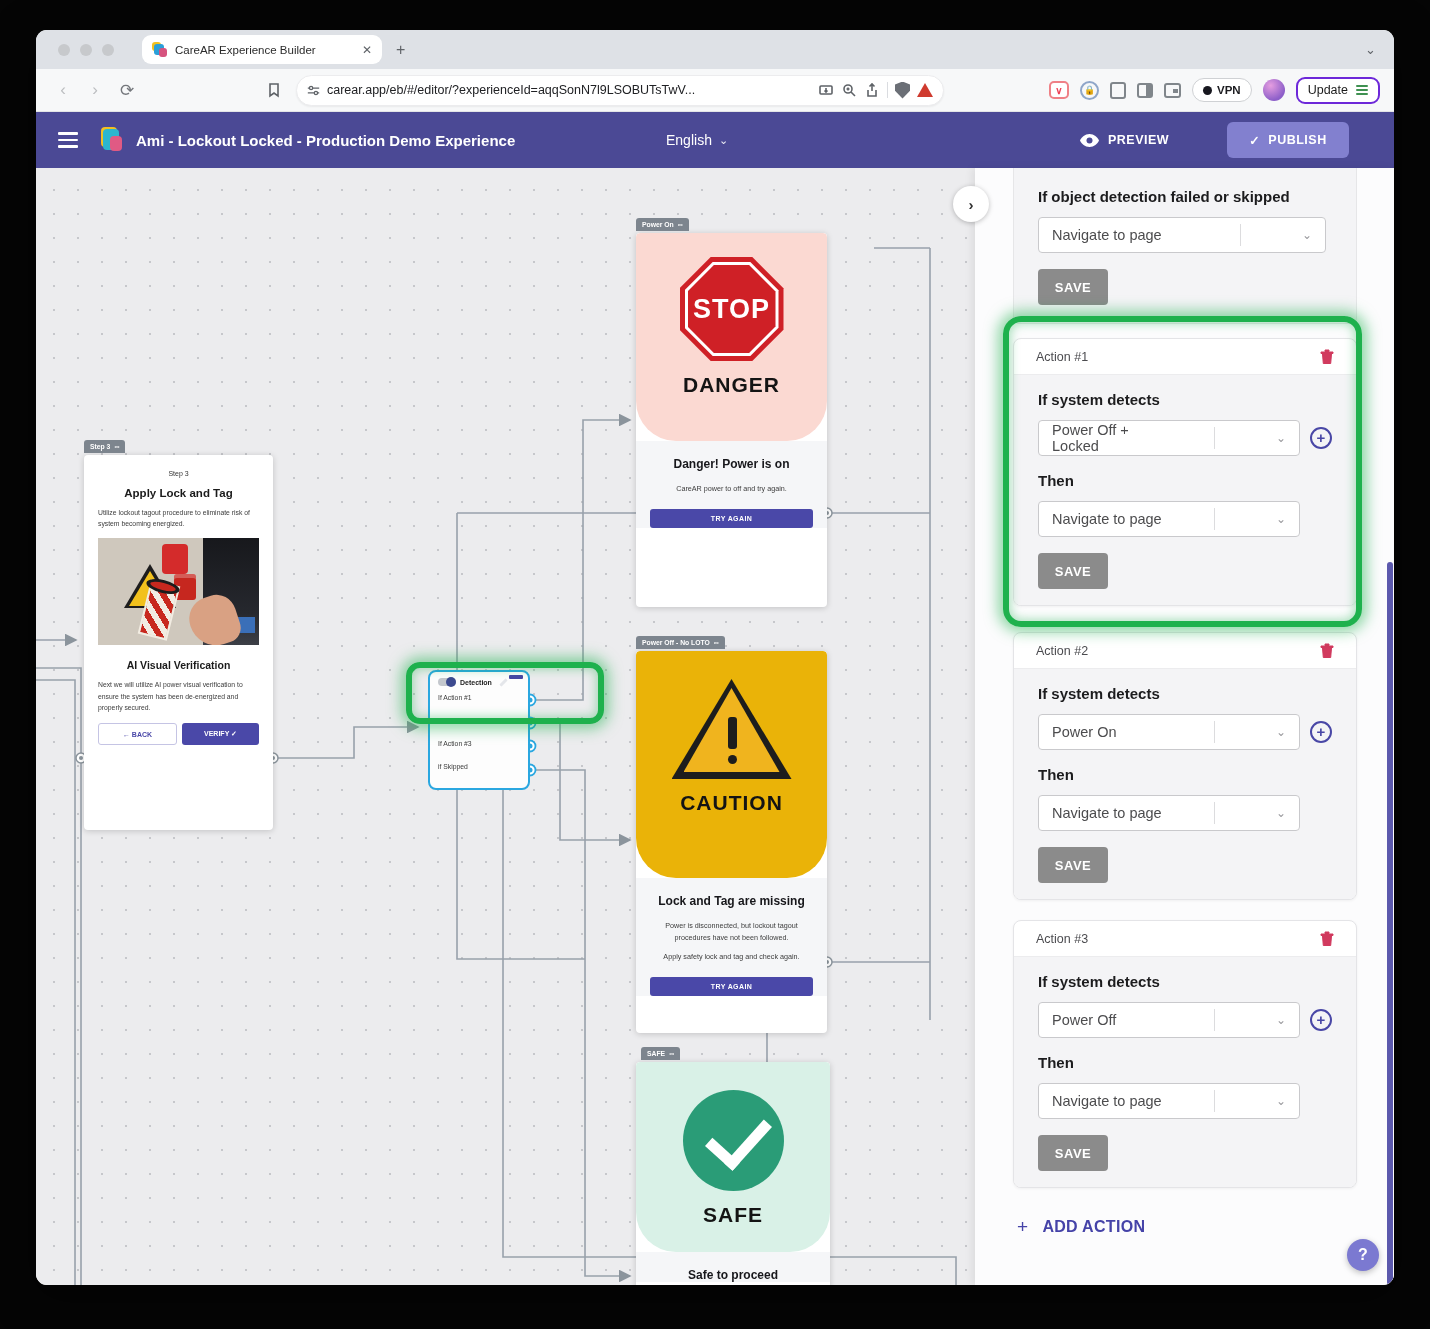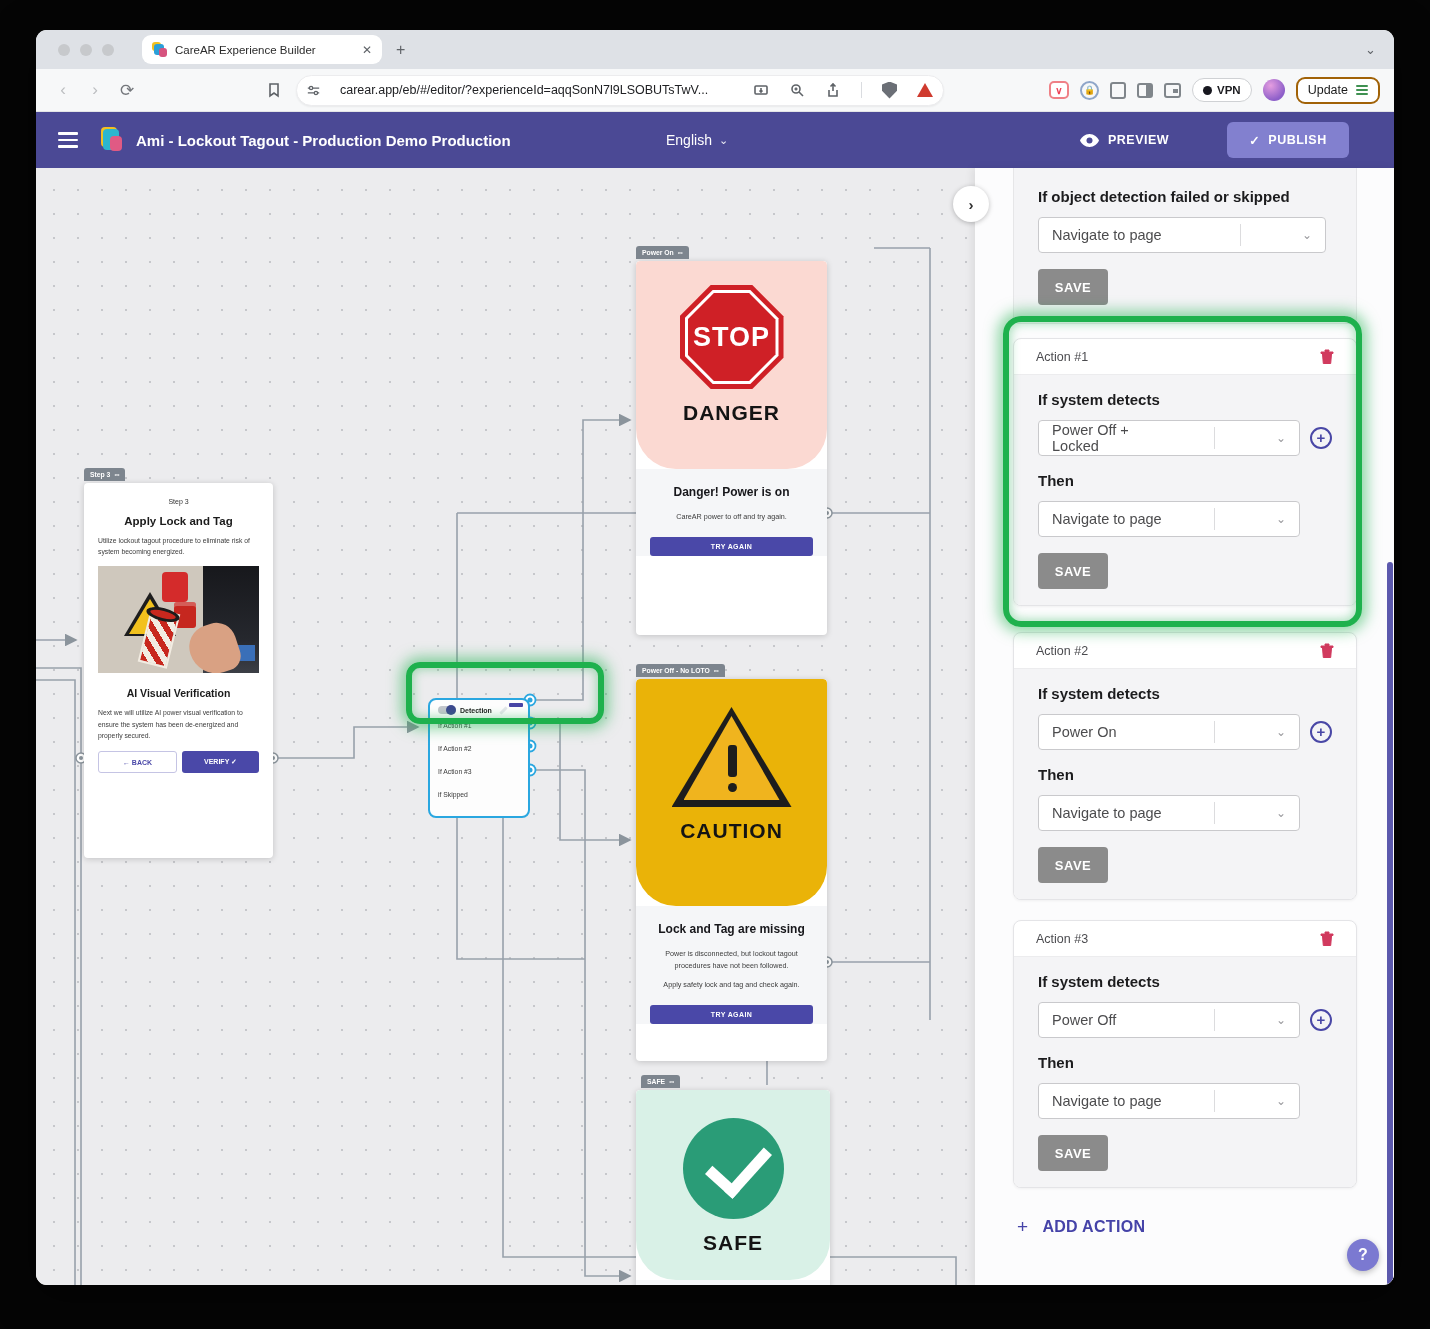--- a/index.html
+++ b/index.html
@@ -19,38 +19,38 @@
   .favicon{position:relative;width:15px;height:15px;flex:0 0 15px;}
   .favicon i{position:absolute;border-radius:3px;}
   .favicon .f1{left:0;top:0;width:9px;height:9px;background:#f2c020;}
   .favicon .f2{left:2px;top:2px;width:10px;height:11px;background:#2b9fd8;}
   .favicon .f3{left:7px;top:6px;width:8px;height:9px;background:#d6537e;}
 
   .toolbar{height:43px;background:#f7f8f9;display:flex;align-items:center;border-bottom:1px solid #e3e4e6;padding:0 14px;gap:6px;}
   .navic{color:#74777c;font-size:17px;width:26px;text-align:center;}
   .navic.dim{opacity:.45;}
   .bookmark-ic{margin-left:120px;color:#5f6368;}
-  .urlpill{flex:0 0 648px;height:31px;background:#fff;border-radius:16px;border:1px solid #ececee;display:flex;align-items:center;padding:0 10px;gap:20px;margin-left:8px;box-shadow:0 1px 2px rgba(0,0,0,.06);}
+  .urlpill{flex:0 0 648px;height:31px;background:#fff;border-radius:16px;border:1px solid #ececee;display:flex;align-items:center;padding:0 10px;gap:7px;margin-left:8px;box-shadow:0 1px 2px rgba(0,0,0,.06);}
   .urltext{font-size:12.5px;color:#202124;white-space:nowrap;overflow:hidden;flex:1;}
   .pill-ic{color:#5f6368;flex:0 0 auto;display:flex;align-items:center;}
   .divider-v{width:1px;height:16px;background:#dadce0;}
   .bat{width:0;height:0;border-left:8px solid transparent;border-right:8px solid transparent;border-bottom:14px solid #cf3a2e;}
   .rightics{display:flex;align-items:center;gap:11px;margin-left:auto;}
   .pocket{width:20px;height:18px;border-radius:5px;background:#fff;border:2px solid #ef8086;color:#ef4056;font-size:10px;font-weight:bold;display:flex;align-items:center;justify-content:center;}
   .opass{width:19px;height:19px;border-radius:50%;border:2px solid #8fa6c9;color:#51688f;font-size:9px;display:flex;align-items:center;justify-content:center;}
   .ext-ic{width:16px;height:17px;border:2px solid #80868b;border-radius:3px;}
   .panel-ic{width:16px;height:15px;border:2px solid #80868b;border-radius:3px;position:relative;}
   .panel-ic::after{content:"";position:absolute;right:0;top:0;bottom:0;width:5px;background:#80868b;}
   .wallet-ic{width:17px;height:15px;border:2px solid #80868b;border-radius:3px;position:relative;}
   .wallet-ic::after{content:"";position:absolute;right:1px;top:4px;width:5px;height:4px;background:#80868b;}
   .vpnpill{height:24px;border:1px solid #cfd1d4;border-radius:13px;display:flex;align-items:center;gap:5px;padding:0 10px;background:#fff;}
   .vpndot{width:9px;height:9px;border-radius:50%;background:#17171f;}
   .vpnpill b{font-size:11.5px;color:#1b1b1f;font-weight:bold;}
   .avatar{width:22px;height:22px;border-radius:50%;background:radial-gradient(circle at 35% 30%,#e59de0,#8d5fc9 70%);}
-  .updatebtn{height:27px;border:2px solid #a16207;border-radius:9px;display:flex;align-items:center;gap:8px;padding:0 10px;background:#fff;}
+  .updatebtn{height:27px;border:2px solid #6d28d9;border-radius:9px;display:flex;align-items:center;gap:8px;padding:0 10px;background:#fff;}
   .updatebtn b{font-size:12.5px;color:#1b1b1b;font-weight:normal;}
   .hamb-g{display:flex;flex-direction:column;gap:2px;}
   .hamb-g i{width:12px;height:2px;background:#3f9151;border-radius:1px;}
 
   
   .appbar{height:56px;background:#4b4995;display:flex;align-items:center;position:relative;padding:0 22px;}
   .hamb-w{display:flex;flex-direction:column;gap:4px;margin-right:22px;}
   .hamb-w i{width:20px;height:2.5px;background:#fff;border-radius:1px;}
   .applogo{position:relative;width:24px;height:26px;margin-right:12px;}
   .applogo i{position:absolute;border-radius:4px;}
@@ -63,21 +63,21 @@
   .preview{position:absolute;left:1044px;display:flex;align-items:center;gap:9px;color:#fff;font-size:12.5px;font-weight:bold;letter-spacing:.5px;}
   .publish{position:absolute;left:1191px;top:10px;width:122px;height:36px;background:#8280cf;border-radius:6px;color:#fff;font-size:12.5px;font-weight:bold;letter-spacing:.5px;display:flex;align-items:center;justify-content:center;gap:8px;border:none;}
 
   
   .main{position:relative;height:1117px;display:flex;}
   .canvas{position:relative;width:939px;height:100%;background:#ececee;background-image:radial-gradient(#c6c7cb 1px,transparent 1.2px);background-size:24px 24px;background-position:6px 10px;overflow:hidden;}
   .panel{position:relative;width:419px;height:100%;background:#fcfcfd;box-shadow:-3px 0 8px rgba(0,0,0,.07);}
   .expandbtn{position:absolute;left:917px;top:18px;width:36px;height:36px;border-radius:50%;background:#fff;box-shadow:0 1px 5px rgba(0,0,0,.25);display:flex;align-items:center;justify-content:center;font-size:15px;font-weight:bold;color:#333;z-index:40;}
 
   svg.wires{position:absolute;left:0;top:0;z-index:1;}
-  .node,.cardtag,.fcard{position:absolute;z-index:5;margin-top:28px;}
+  .node,.cardtag,.fcard{position:absolute;z-index:5;}
 
   .cardtag{background:#7d858e;color:#fff;font-size:6.8px;font-weight:bold;padding:3px 6px;border-radius:3px 3px 0 0;display:flex;gap:4px;align-items:center;z-index:6;}
   .cardtag .lnk{font-size:7px;opacity:.85;}
 
   .fcard{background:#fff;border-radius:4px;box-shadow:0 1px 6px rgba(0,0,0,.18);overflow:hidden;}
   .fcard .lower{background:#f5f6f8;}
 
   
   .step3{left:48px;top:287px;width:189px;height:375px;padding:12px 14px 0;}
   .step3 .steplbl{font-size:7px;color:#333;text-align:center;margin-top:3px;}
@@ -253,21 +253,21 @@
     <span class="hamb-w">
           <i></i>
           <i></i>
           <i></i>
         </span>
     <span class="applogo">
           <i class="l1"></i>
           <i class="l2"></i>
           <i class="l3"></i>
         </span>
-    <span class="apptitle">Ami - Lockout Tagout - Production Demo Production</span>
+    <span class="apptitle">Ami - Lockout Locked - Production Demo Experience</span>
     <span class="lang">
           <span>English</span>
           <span class="chev">⌄</span>
         </span>
     <span class="preview">
       <svg width="19" height="13" viewBox="0 0 19 13">
             <path d="M9.5 0C5 0 1.5 3 0 6.5 1.5 10 5 13 9.5 13S17.5 10 19 6.5C17.5 3 14 0 9.5 0z" fill="#fff"></path>
             <circle cx="9.5" cy="6.5" r="3" fill="#4b4995"></circle>
           </svg>
       <span>PREVIEW</span>

